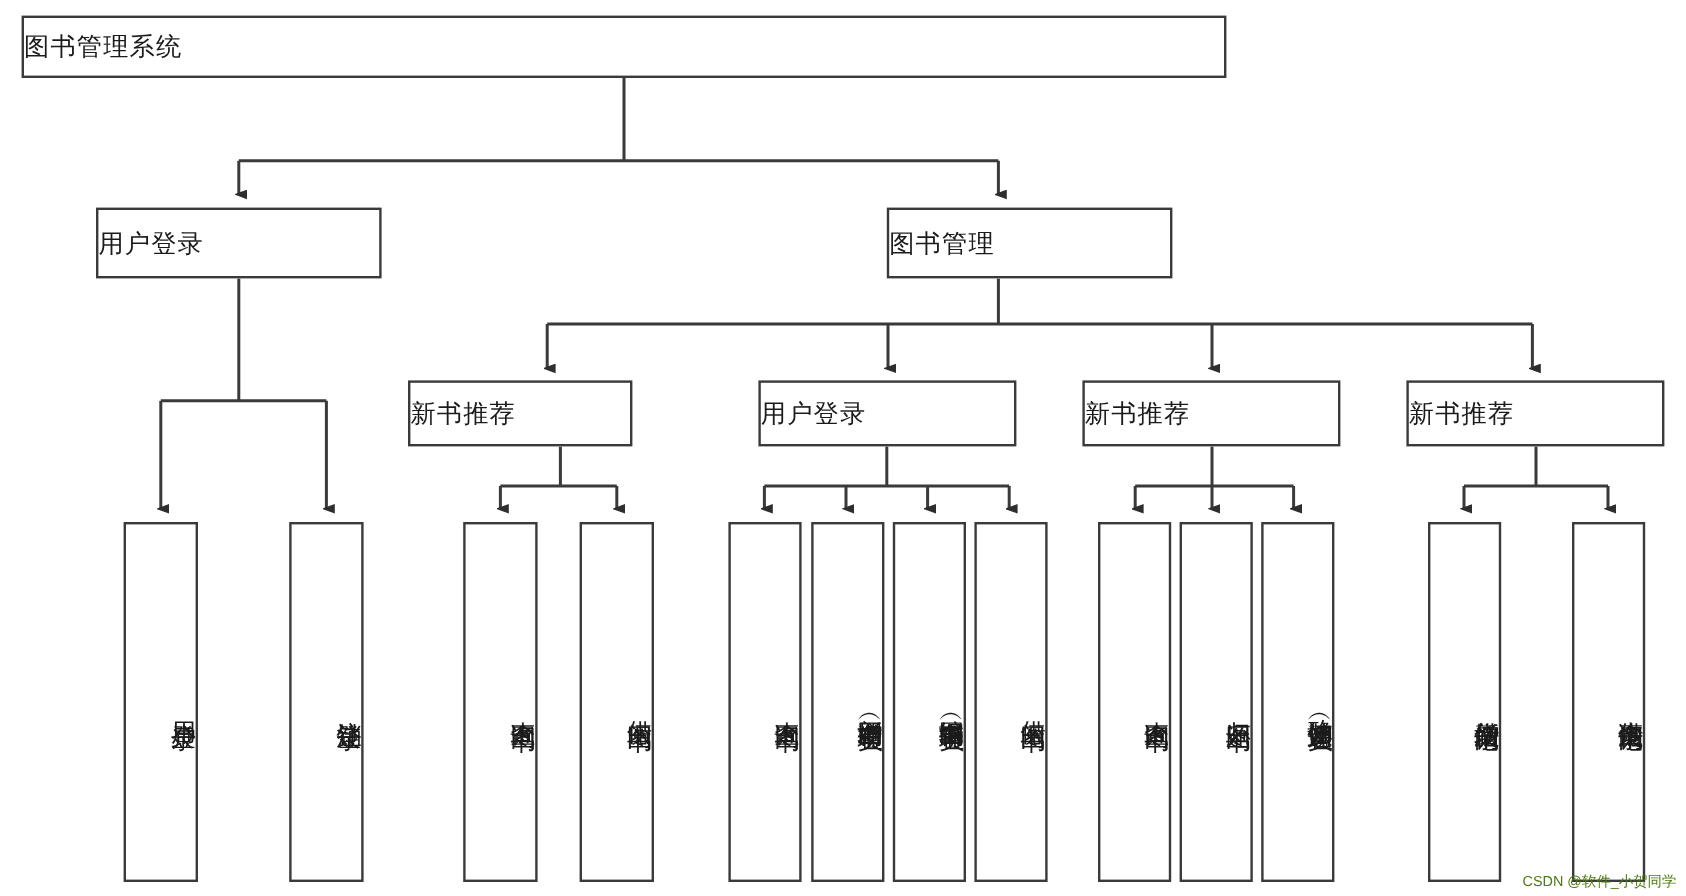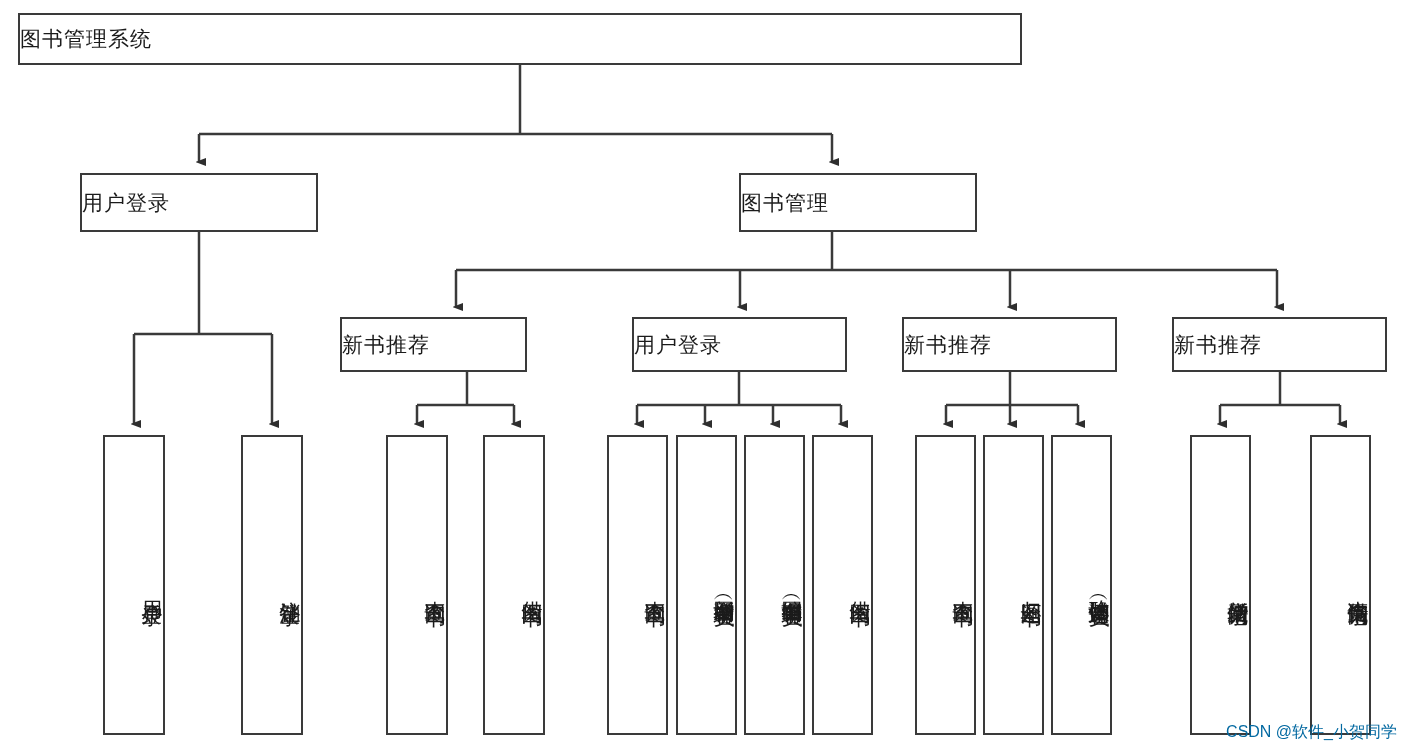--- a/index.html
+++ b/index.html
@@ -53,22 +53,22 @@
     overflow: hidden;
   }
   .node-v.tall {
     padding-top: 4px;
     letter-spacing: 1px;
   }
   .watermark {
     position: absolute;
     right: 8px;
     bottom: 4px;
-    font-size: 16px;
-    color: #0369a1;
+    font-size: 12px;
+    color: #4d7c0f;
     white-space: nowrap;
     z-index: 3;
   }
 </style>
 </head>
 <body>
 
 <div id="canvas">
 
   <svg id="edges" viewBox="0 0 1405 747">

